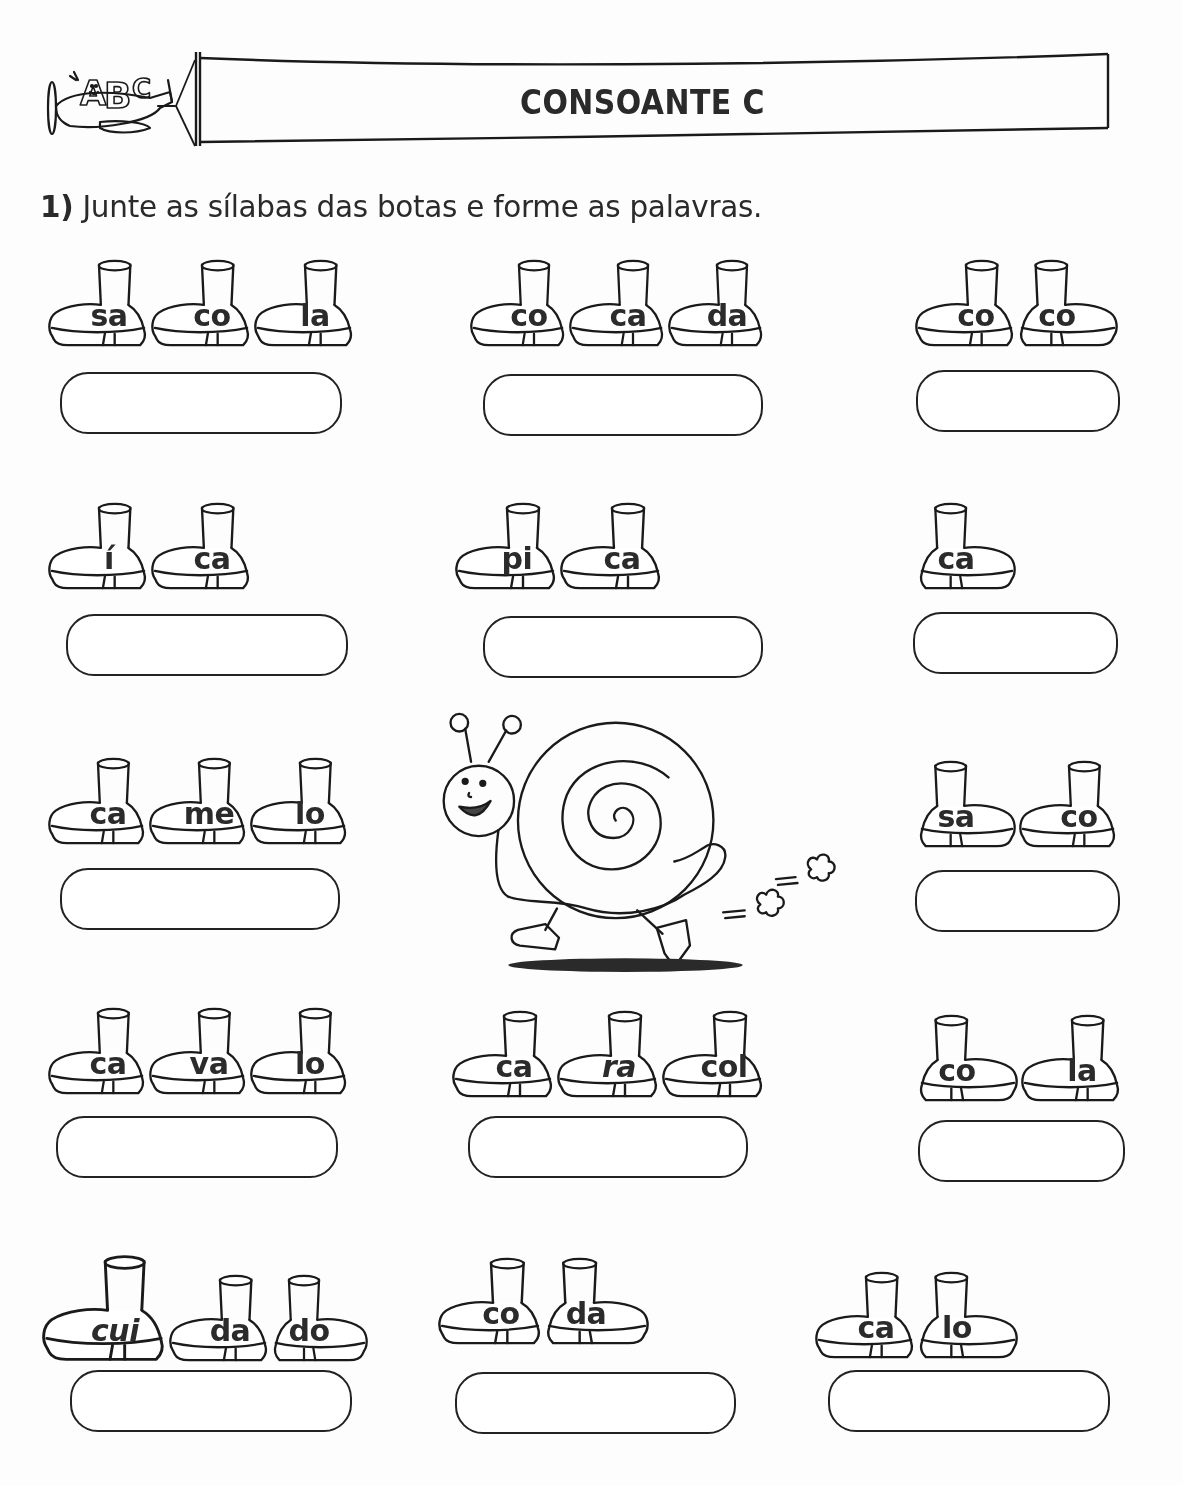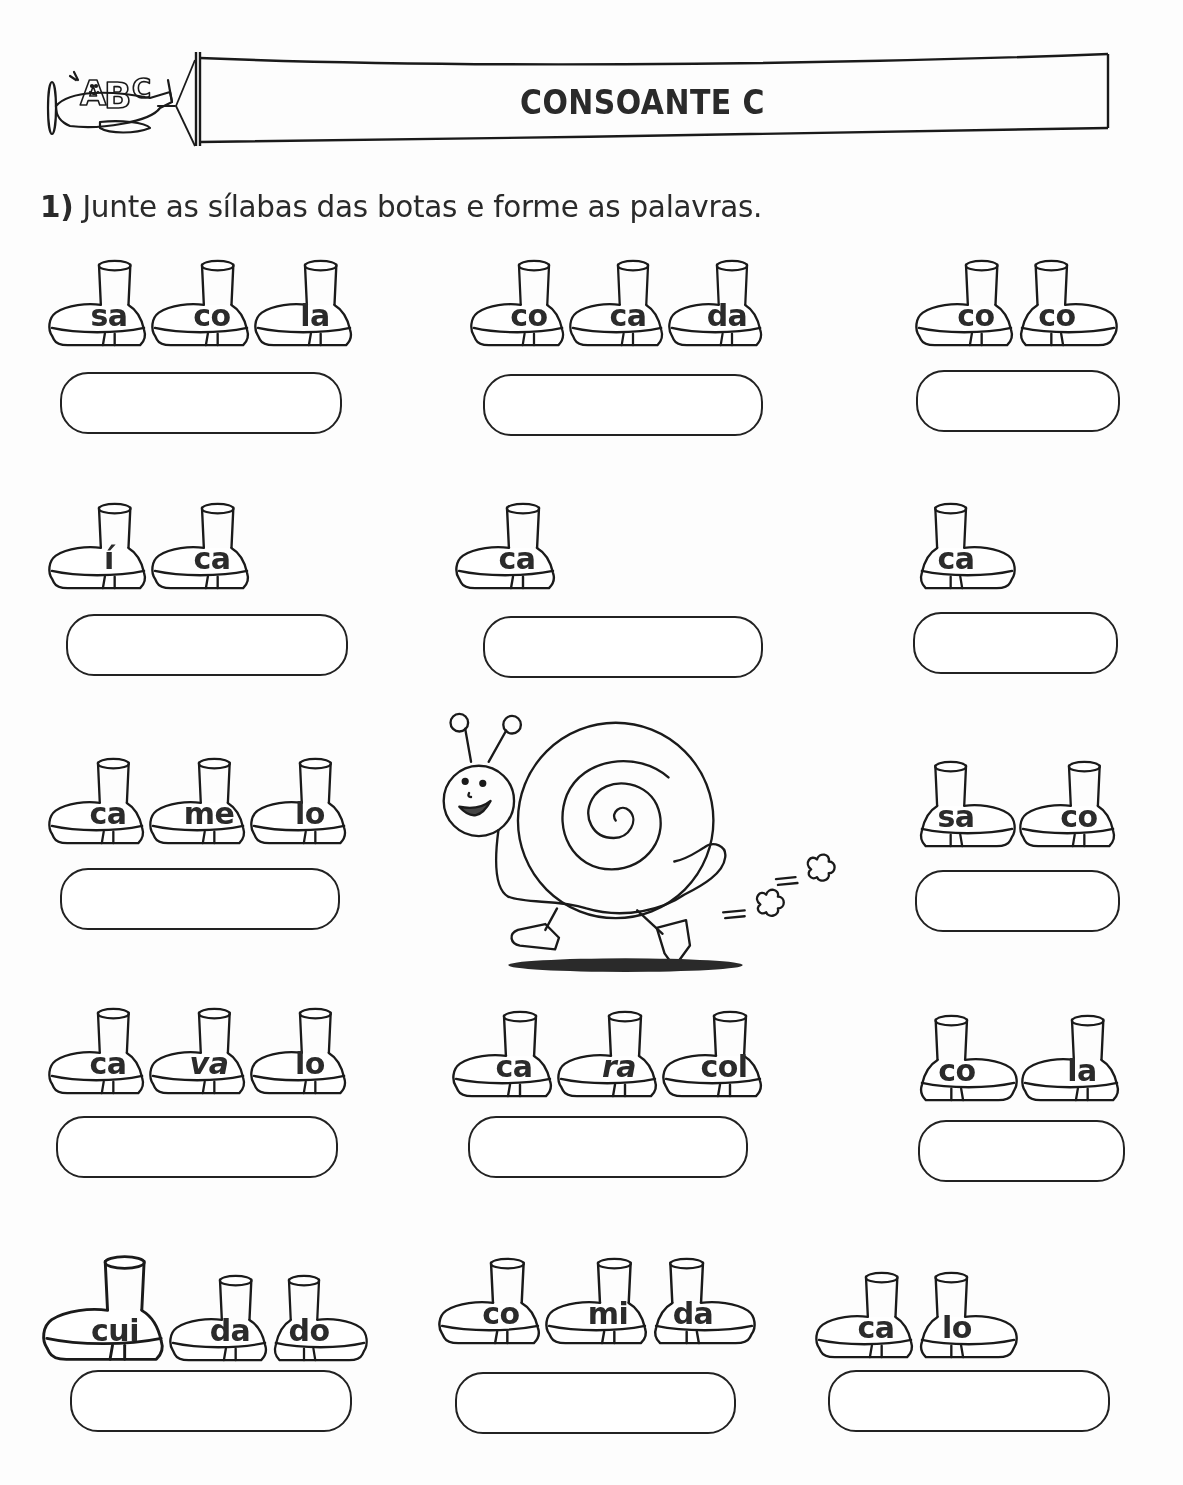--- a/index.html
+++ b/index.html
@@ -190,20 +190,28 @@
       </div>
       <div class="answer" style="left: 66px; top: 614px; width: 282px;"></div>
       <div class="group" style="left: 455px; top: 500px;">
         <div class="boots">
           <div class="boot l" style="width: 102px;">
             <svg viewBox="0 0 102 96" preserveAspectRatio="none">
               <g fill="#fff" stroke="#1a1a1a" stroke-width="2.4" stroke-linejoin="round" stroke-linecap="round">
                 <use href="#boot-shape"></use>
               </g>
             </svg>
+            <span class="syl">pi</span>
+          </div>
+          <div class="boot l" style="width: 102px;">
+            <svg viewBox="0 0 102 96" preserveAspectRatio="none">
+              <g fill="#fff" stroke="#1a1a1a" stroke-width="2.4" stroke-linejoin="round" stroke-linecap="round">
+                <use href="#boot-shape"></use>
+              </g>
+            </svg>
             <span class="syl">ca</span>
           </div>
         </div>
       </div>
       <div class="answer" style="left: 483px; top: 616px; width: 280px;"></div>
       <div class="group" style="left: 918px; top: 500px;">
         <div class="boots">
           <div class="boot r flip" style="width: 98px;">
             <svg viewBox="0 0 102 96" preserveAspectRatio="none">
               <g fill="#fff" stroke="#1a1a1a" stroke-width="2.4" stroke-linejoin="round" stroke-linecap="round">
@@ -268,21 +276,21 @@
       <div class="group" style="left: 48px; top: 1005px;">
         <div class="boots">
           <div class="boot l" style="width: 98px;">
             <svg viewBox="0 0 102 96" preserveAspectRatio="none">
               <g fill="#fff" stroke="#1a1a1a" stroke-width="2.4" stroke-linejoin="round" stroke-linecap="round">
                 <use href="#boot-shape"></use>
               </g>
             </svg>
             <span class="syl">ca</span>
           </div>
-          <div class="boot l" style="width: 98px; font-style: italic;">
+          <div class="boot l" style="width: 98px;">
             <svg viewBox="0 0 102 96" preserveAspectRatio="none">
               <g fill="#fff" stroke="#1a1a1a" stroke-width="2.4" stroke-linejoin="round" stroke-linecap="round">
                 <use href="#boot-shape"></use>
               </g>
             </svg>
             <span class="syl">va</span>
           </div>
           <div class="boot l" style="width: 98px;">
             <svg viewBox="0 0 102 96" preserveAspectRatio="none">
               <g fill="#fff" stroke="#1a1a1a" stroke-width="2.4" stroke-linejoin="round" stroke-linecap="round">
@@ -339,21 +347,21 @@
                 <use href="#boot-shape"></use>
               </g>
             </svg>
             <span class="syl">la</span>
           </div>
         </div>
       </div>
       <div class="answer" style="left: 918px; top: 1120px; width: 207px;"></div>
       <div class="group" style="left: 42px; top: 1250px;">
         <div class="boots">
-          <div class="boot l" style="width: 124px; margin-top: 0px; height: 112px;">
+          <div class="boot l" style="width: 124px; margin-top: 0px; height: 112px; font-style: italic;">
             <svg viewBox="0 0 102 96" preserveAspectRatio="none">
               <g fill="#fff" stroke="#1a1a1a" stroke-width="2.4" stroke-linejoin="round" stroke-linecap="round">
                 <use href="#boot-shape"></use>
               </g>
             </svg>
             <span class="syl">cui</span>
           </div>
           <div class="boot l" style="width: 100px; margin-top: 22px;">
             <svg viewBox="0 0 102 96" preserveAspectRatio="none">
               <g fill="#fff" stroke="#1a1a1a" stroke-width="2.4" stroke-linejoin="round" stroke-linecap="round">
@@ -375,28 +383,20 @@
       <div class="answer" style="left: 70px; top: 1370px; width: 282px;"></div>
       <div class="group" style="left: 438px; top: 1255px;">
         <div class="boots">
           <div class="boot l" style="width: 104px;">
             <svg viewBox="0 0 102 96" preserveAspectRatio="none">
               <g fill="#fff" stroke="#1a1a1a" stroke-width="2.4" stroke-linejoin="round" stroke-linecap="round">
                 <use href="#boot-shape"></use>
               </g>
             </svg>
             <span class="syl">co</span>
-          </div>
-          <div class="boot l" style="width: 104px;">
-            <svg viewBox="0 0 102 96" preserveAspectRatio="none">
-              <g fill="#fff" stroke="#1a1a1a" stroke-width="2.4" stroke-linejoin="round" stroke-linecap="round">
-                <use href="#boot-shape"></use>
-              </g>
-            </svg>
-            <span class="syl">mi</span>
           </div>
           <div class="boot r flip" style="width: 104px;">
             <svg viewBox="0 0 102 96" preserveAspectRatio="none">
               <g fill="#fff" stroke="#1a1a1a" stroke-width="2.4" stroke-linejoin="round" stroke-linecap="round">
                 <use href="#boot-shape"></use>
               </g>
             </svg>
             <span class="syl">da</span>
           </div>
         </div>

